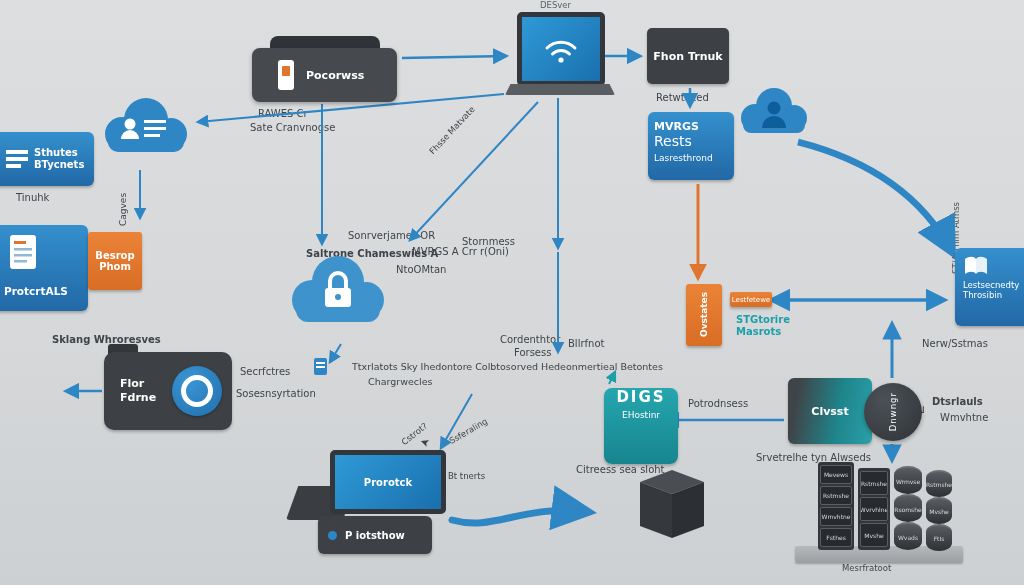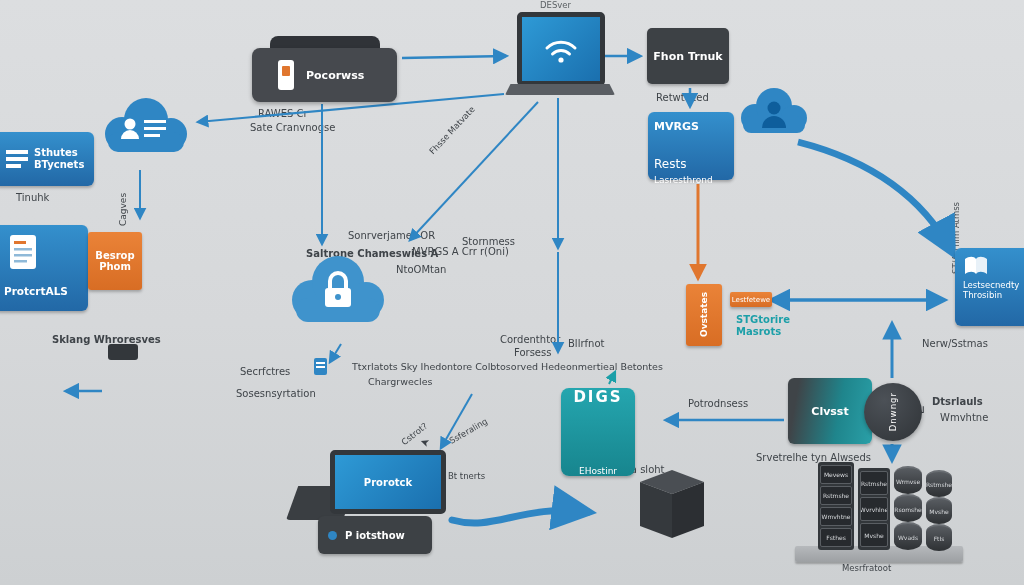--- a/index.html
+++ b/index.html
@@ -188,21 +188,21 @@
 
   <div class="t" style="left:500px;top:334px;">Cordenthtor</div>
   <div class="t" style="left:514px;top:347px;">Forsess</div>
   <div class="t" style="left:568px;top:338px;">Bllrfnot</div>
 
   <div class="t" style="left:352px;top:362px;font-size:9.5px;">Ttxrlatots Sky Ihedontore Colbtosorved Hedeonmertieal Betontes</div>
   <div class="t" style="left:368px;top:377px;font-size:9.5px;">Chargrwecles</div>
 
   <div class="bluebox" style="left:648px;top:112px;width:86px;height:68px;z-index:2;padding:8px 6px;box-sizing:border-box;text-align:left;">
     <div style="font-weight:bold;font-size:11px;">MVRGS</div>
-    <div style="font-size:12px;margin-top:24px;">Rests</div>
+    <div style="font-size:14px;">Rests</div>
     <div style="font-size:9px;margin-top:4px;">Lasresthrond</div>
   </div>
 
   <svg class="abs" style="left:733px;top:80px;z-index:2;" width="82" height="66" viewBox="0 0 82 66">
     <g fill="#2f86c4">
       <circle cx="22" cy="38" r="14"></circle>
       <circle cx="41" cy="26" r="18"></circle>
       <circle cx="61" cy="38" r="13"></circle>
       <rect x="10" y="36" width="62" height="17" rx="8"></rect>
     </g>
@@ -225,20 +225,29 @@
       <path d="M2 3 C6 0 11 0 13 3 L13 18 C11 15 6 15 2 18 Z" fill="#fff"></path>
       <path d="M24 3 C20 0 15 0 13 3 L13 18 C15 15 20 15 24 18 Z" fill="#e8f1f8"></path>
     </svg>
     <div style="font-size:8.5px;margin-top:4px;">Lestsecnedty</div>
     <div style="font-size:8.5px;">Throsibin</div>
   </div>
   <div class="t vtext t-small" style="left:952px;top:198px;height:76px;color:#4a4f53;">ST/A Thim Atmss</div>
   <div class="t" style="left:922px;top:338px;">Nerw/Sstmas</div>
 
   <div class="abs" style="left:108px;top:344px;width:30px;height:16px;background:#33373b;border-radius:3px;z-index:2;"></div>
+  <div class="darkbox" style="left:104px;top:352px;width:128px;height:78px;border-radius:10px;z-index:2;justify-content:flex-start;">
+    <div style="margin-left:16px;line-height:1.3;font-size:11px;">
+      <div>Flor</div>
+      <div>Fdrne</div>
+    </div>
+    <div class="gauge-circle" style="left:68px;top:14px;width:50px;height:50px;">
+      <div class="gauge-ring"></div>
+    </div>
+  </div>
   <div class="t" style="left:240px;top:366px;">Secrfctres</div>
   <div class="t" style="left:236px;top:388px;">Sosesnsyrtation</div>
 
   <div class="abs" style="left:314px;top:358px;width:13px;height:17px;background:#2f86c4;border-radius:2px;z-index:2;">
     <div style="position:absolute;left:2px;top:4px;width:9px;height:2px;background:#fff;"></div>
     <div style="position:absolute;left:2px;top:8px;width:9px;height:2px;background:#fff;"></div>
   </div>
 
   <div class="t t-small" style="left:400px;top:440px;transform:rotate(-38deg);transform-origin:left top;">Cstrot?</div>
   <div class="t t-small" style="left:448px;top:438px;transform:rotate(-30deg);transform-origin:left top;">Ssferaling</div>
@@ -253,21 +262,21 @@
     <div style="width:9px;height:9px;border-radius:50%;background:#2f86c4;margin:0 8px 0 10px;"></div>
     <span style="font-size:10px;">P iotsthow</span>
   </div>
 
   <svg class="abs" style="left:638px;top:468px;z-index:2;" width="70" height="74" viewBox="0 0 70 74">
     <polygon points="34,2 66,14 34,26 2,14" fill="#4a4e53"></polygon>
     <polygon points="2,14 34,26 34,70 2,58" fill="#35393d"></polygon>
     <polygon points="66,14 34,26 34,70 66,58" fill="#2c2f33"></polygon>
   </svg>
 
-  <div class="tealbox" style="left:561px;top:388px;width:74px;height:88px;z-index:2;display:flex;flex-direction:column;align-items:center;justify-content:space-between;">
+  <div class="tealbox" style="left:604px;top:388px;width:74px;height:76px;z-index:2;display:flex;flex-direction:column;align-items:center;justify-content:flex-start;">
     <div style="font-weight:bold;font-size:15px;letter-spacing:2px;">DIGS</div>
     <div style="font-size:9px;margin-top:4px;">EHostinr</div>
   </div>
   <div class="t" style="left:576px;top:464px;">Citreess sea sloht</div>
   <div class="t" style="left:688px;top:398px;">Potrodnsess</div>
 
   <div class="abs" style="left:788px;top:378px;width:84px;height:66px;border-radius:6px;z-index:2;
        background:linear-gradient(100deg,#3f4448 12%,#1f858c 60%,#2aa0a8 100%);
        display:flex;align-items:center;justify-content:center;color:#fff;font-weight:bold;font-size:11px;
        box-shadow:0 2px 3px rgba(0,0,0,.25);">

